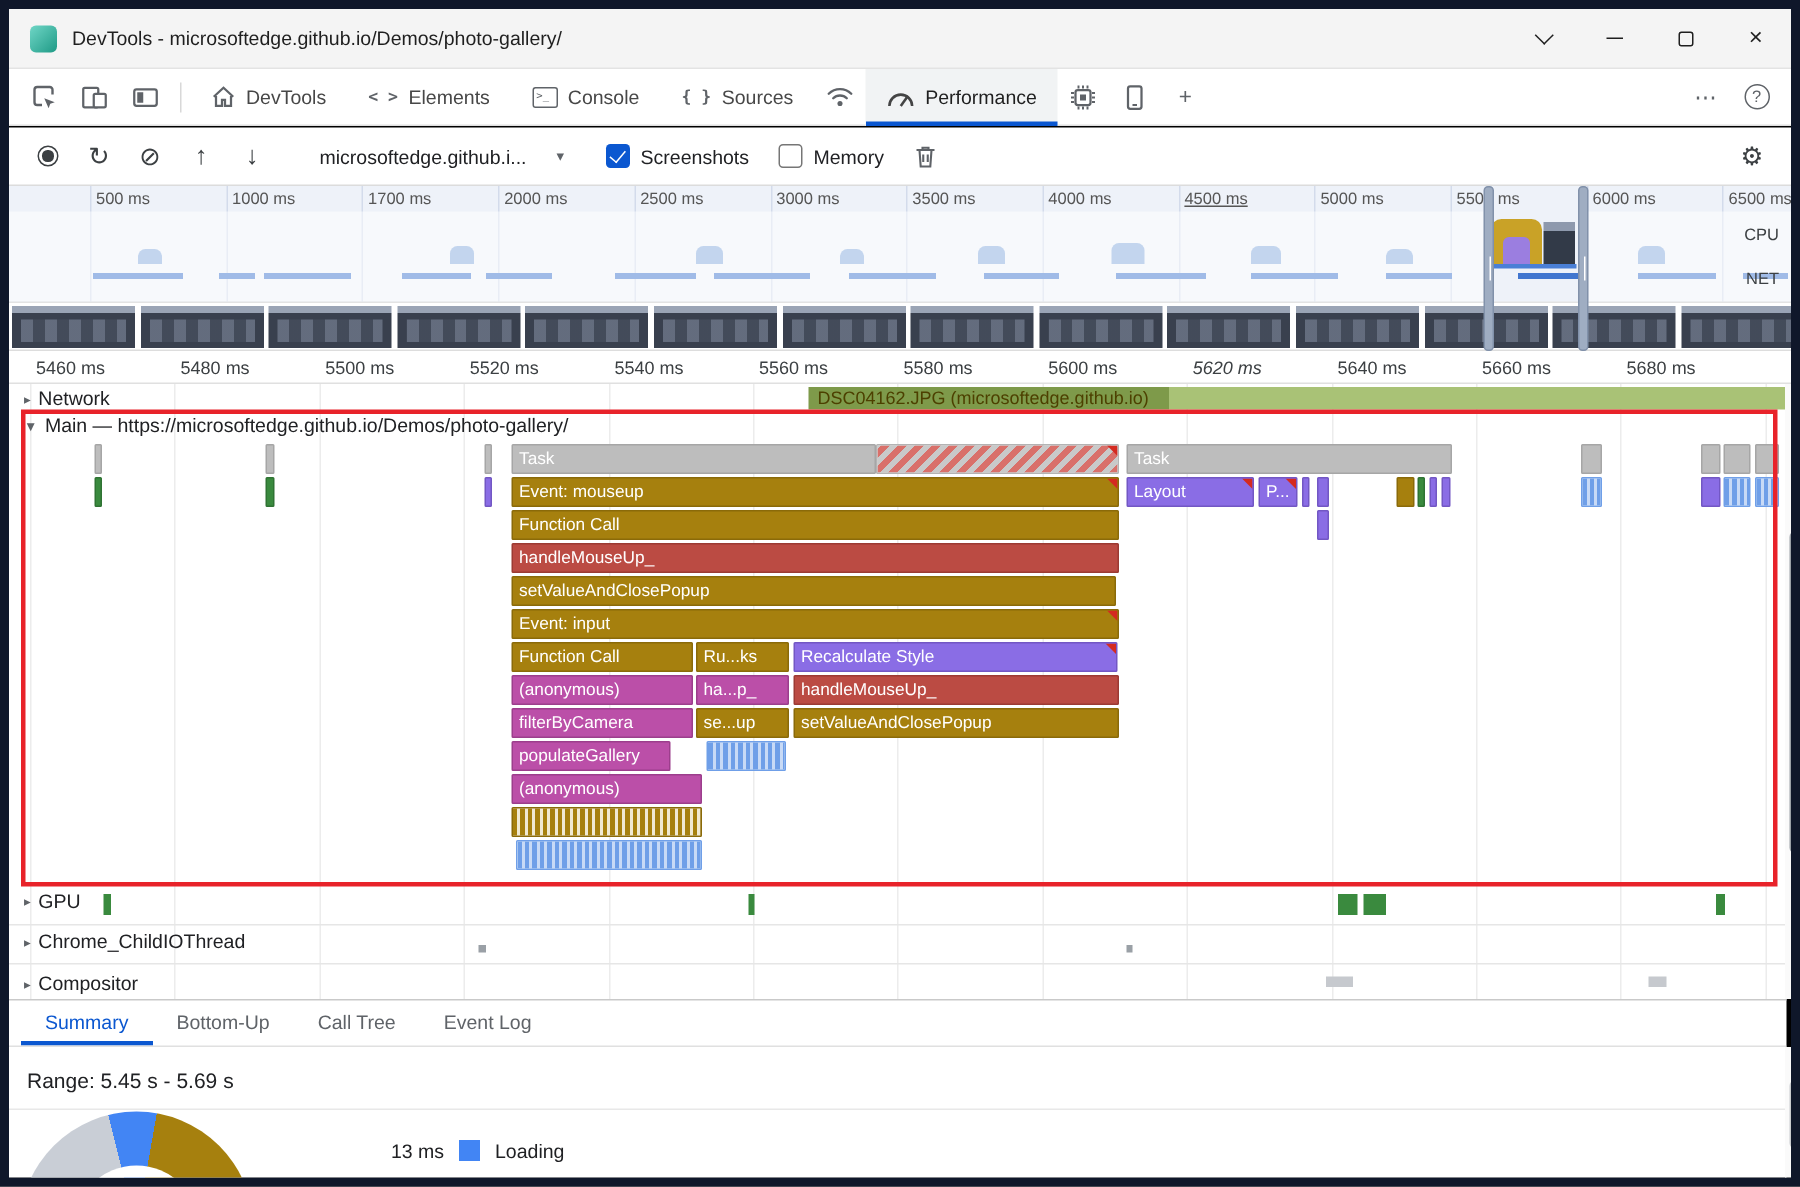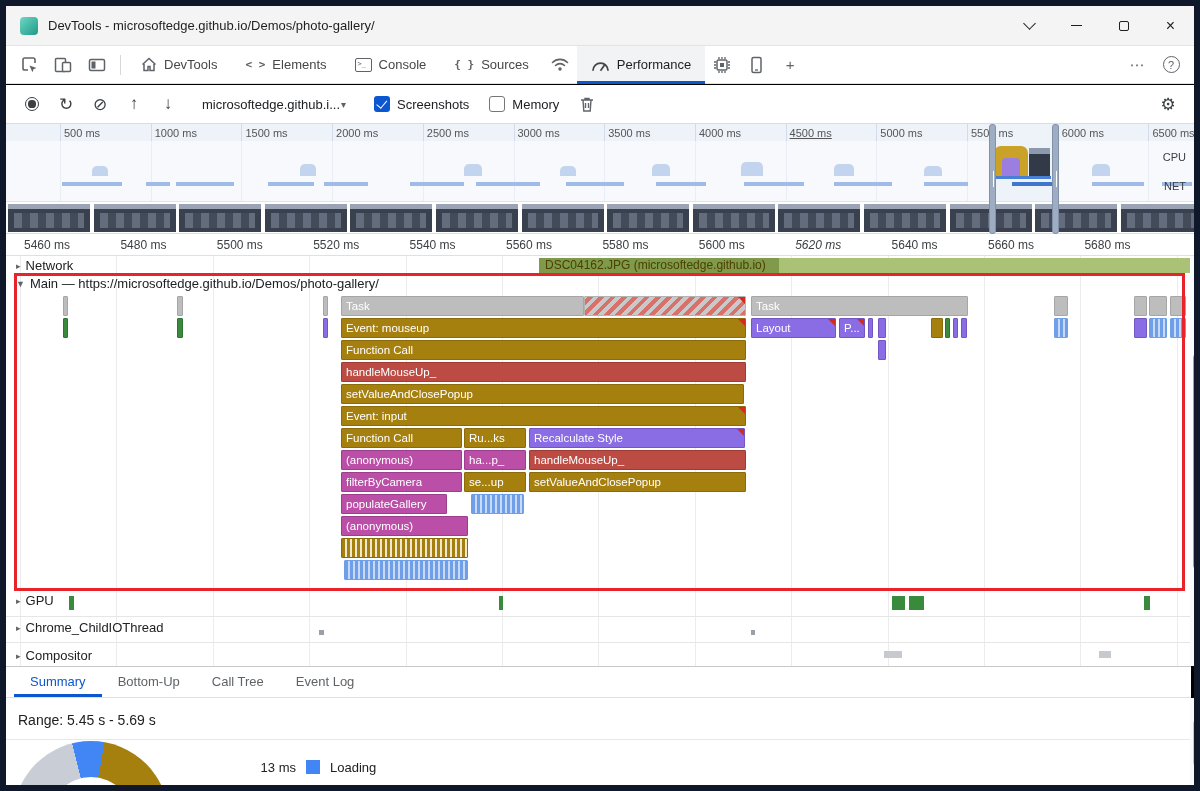--- a/index.html
+++ b/index.html
@@ -25,21 +25,21 @@
   .glyph-icon{font-size:11px;color:#5f6368;font-weight:bold;font-family:"DejaVu Sans Mono",monospace}
   .console-box{min-width:17px;height:14px;border:1.5px solid #5f6368;border-radius:2px;font-size:7px;line-height:11px;padding:0 2px;color:#5f6368;font-family:"DejaVu Sans Mono",monospace}
   .help-circle{width:17px;height:17px;border:1.5px solid #5f6368;border-radius:50%;font-size:11px;display:flex;align-items:center;justify-content:center;color:#5f6368}
   .tb-right{margin-left:auto;display:flex;align-items:center}
 
   
   .toolbar{position:absolute;top:79px;left:0;right:0;height:39px;background:#fff;border-bottom:1px solid #dcdcdc;display:flex;align-items:center;padding:0 10px;gap:2px}
   .tool-btn{width:32px;height:32px;display:flex;align-items:center;justify-content:center;color:#3c4043;font-size:17px}
   .record-dot{position:relative;width:14px;height:14px;border-radius:50%;border:1.6px solid #3c4043}
   .record-dot::after{content:'';position:absolute;inset:2.4px;border-radius:50%;background:#3c4043}
-  .profile-select{display:flex;align-items:center;gap:1px;font-size:13px;color:#202124;padding:0 8px;margin-left:8px}
+  .profile-select{display:flex;align-items:center;gap:20px;font-size:13px;color:#202124;padding:0 8px;margin-left:19px}
   .caret{font-size:10px;color:#5f6368}
   .check-row{display:flex;align-items:center;gap:7px;font-size:13px;color:#202124;margin-left:18px}
   .cbox{width:16px;height:16px;border-radius:3px;position:relative;flex:0 0 auto}
   .cbox.checked{background:#0b57d0}
   .cbox.checked::after{content:'';position:absolute;left:5px;top:2px;width:4.5px;height:8.5px;border-right:1.8px solid #fff;border-bottom:1.8px solid #fff;transform:rotate(40deg)}
   .cbox.empty{border:1.6px solid #767676;background:#fff}
   .toolbar .spacer{flex:1}
 
   
   .overview{position:absolute;top:118px;left:0;right:0;height:78px;background:#eef2f9;border-bottom:1px solid #e3e3e3;overflow:hidden}
@@ -253,21 +253,21 @@
     <div class="sel-base"></div>
     <div class="veil veil-l"></div>
     <div class="veil veil-r"></div>
     <div class="ov-side cpu">CPU</div>
     <div class="ov-side net">NET</div>
   <div class="ov-grid" style="left: 54px;"></div>
       <div class="ov-time" style="left: 58px;">500 ms</div>
       <div class="ov-grid" style="left: 144.7px;"></div>
       <div class="ov-time" style="left: 148.7px;">1000 ms</div>
       <div class="ov-grid" style="left: 235.4px;"></div>
-      <div class="ov-time" style="left: 239.4px;">1500 ms</div>
+      <div class="ov-time" style="left: 239.4px;">1700 ms</div>
       <div class="ov-grid" style="left: 326.1px;"></div>
       <div class="ov-time" style="left: 330.1px;">2000 ms</div>
       <div class="ov-grid" style="left: 416.8px;"></div>
       <div class="ov-time" style="left: 420.8px;">2500 ms</div>
       <div class="ov-grid" style="left: 507.5px;"></div>
       <div class="ov-time" style="left: 511.5px;">3000 ms</div>
       <div class="ov-grid" style="left: 598.2px;"></div>
       <div class="ov-time" style="left: 602.2px;">3500 ms</div>
       <div class="ov-grid" style="left: 688.9px;"></div>
       <div class="ov-time" style="left: 692.9px;">4000 ms</div>

